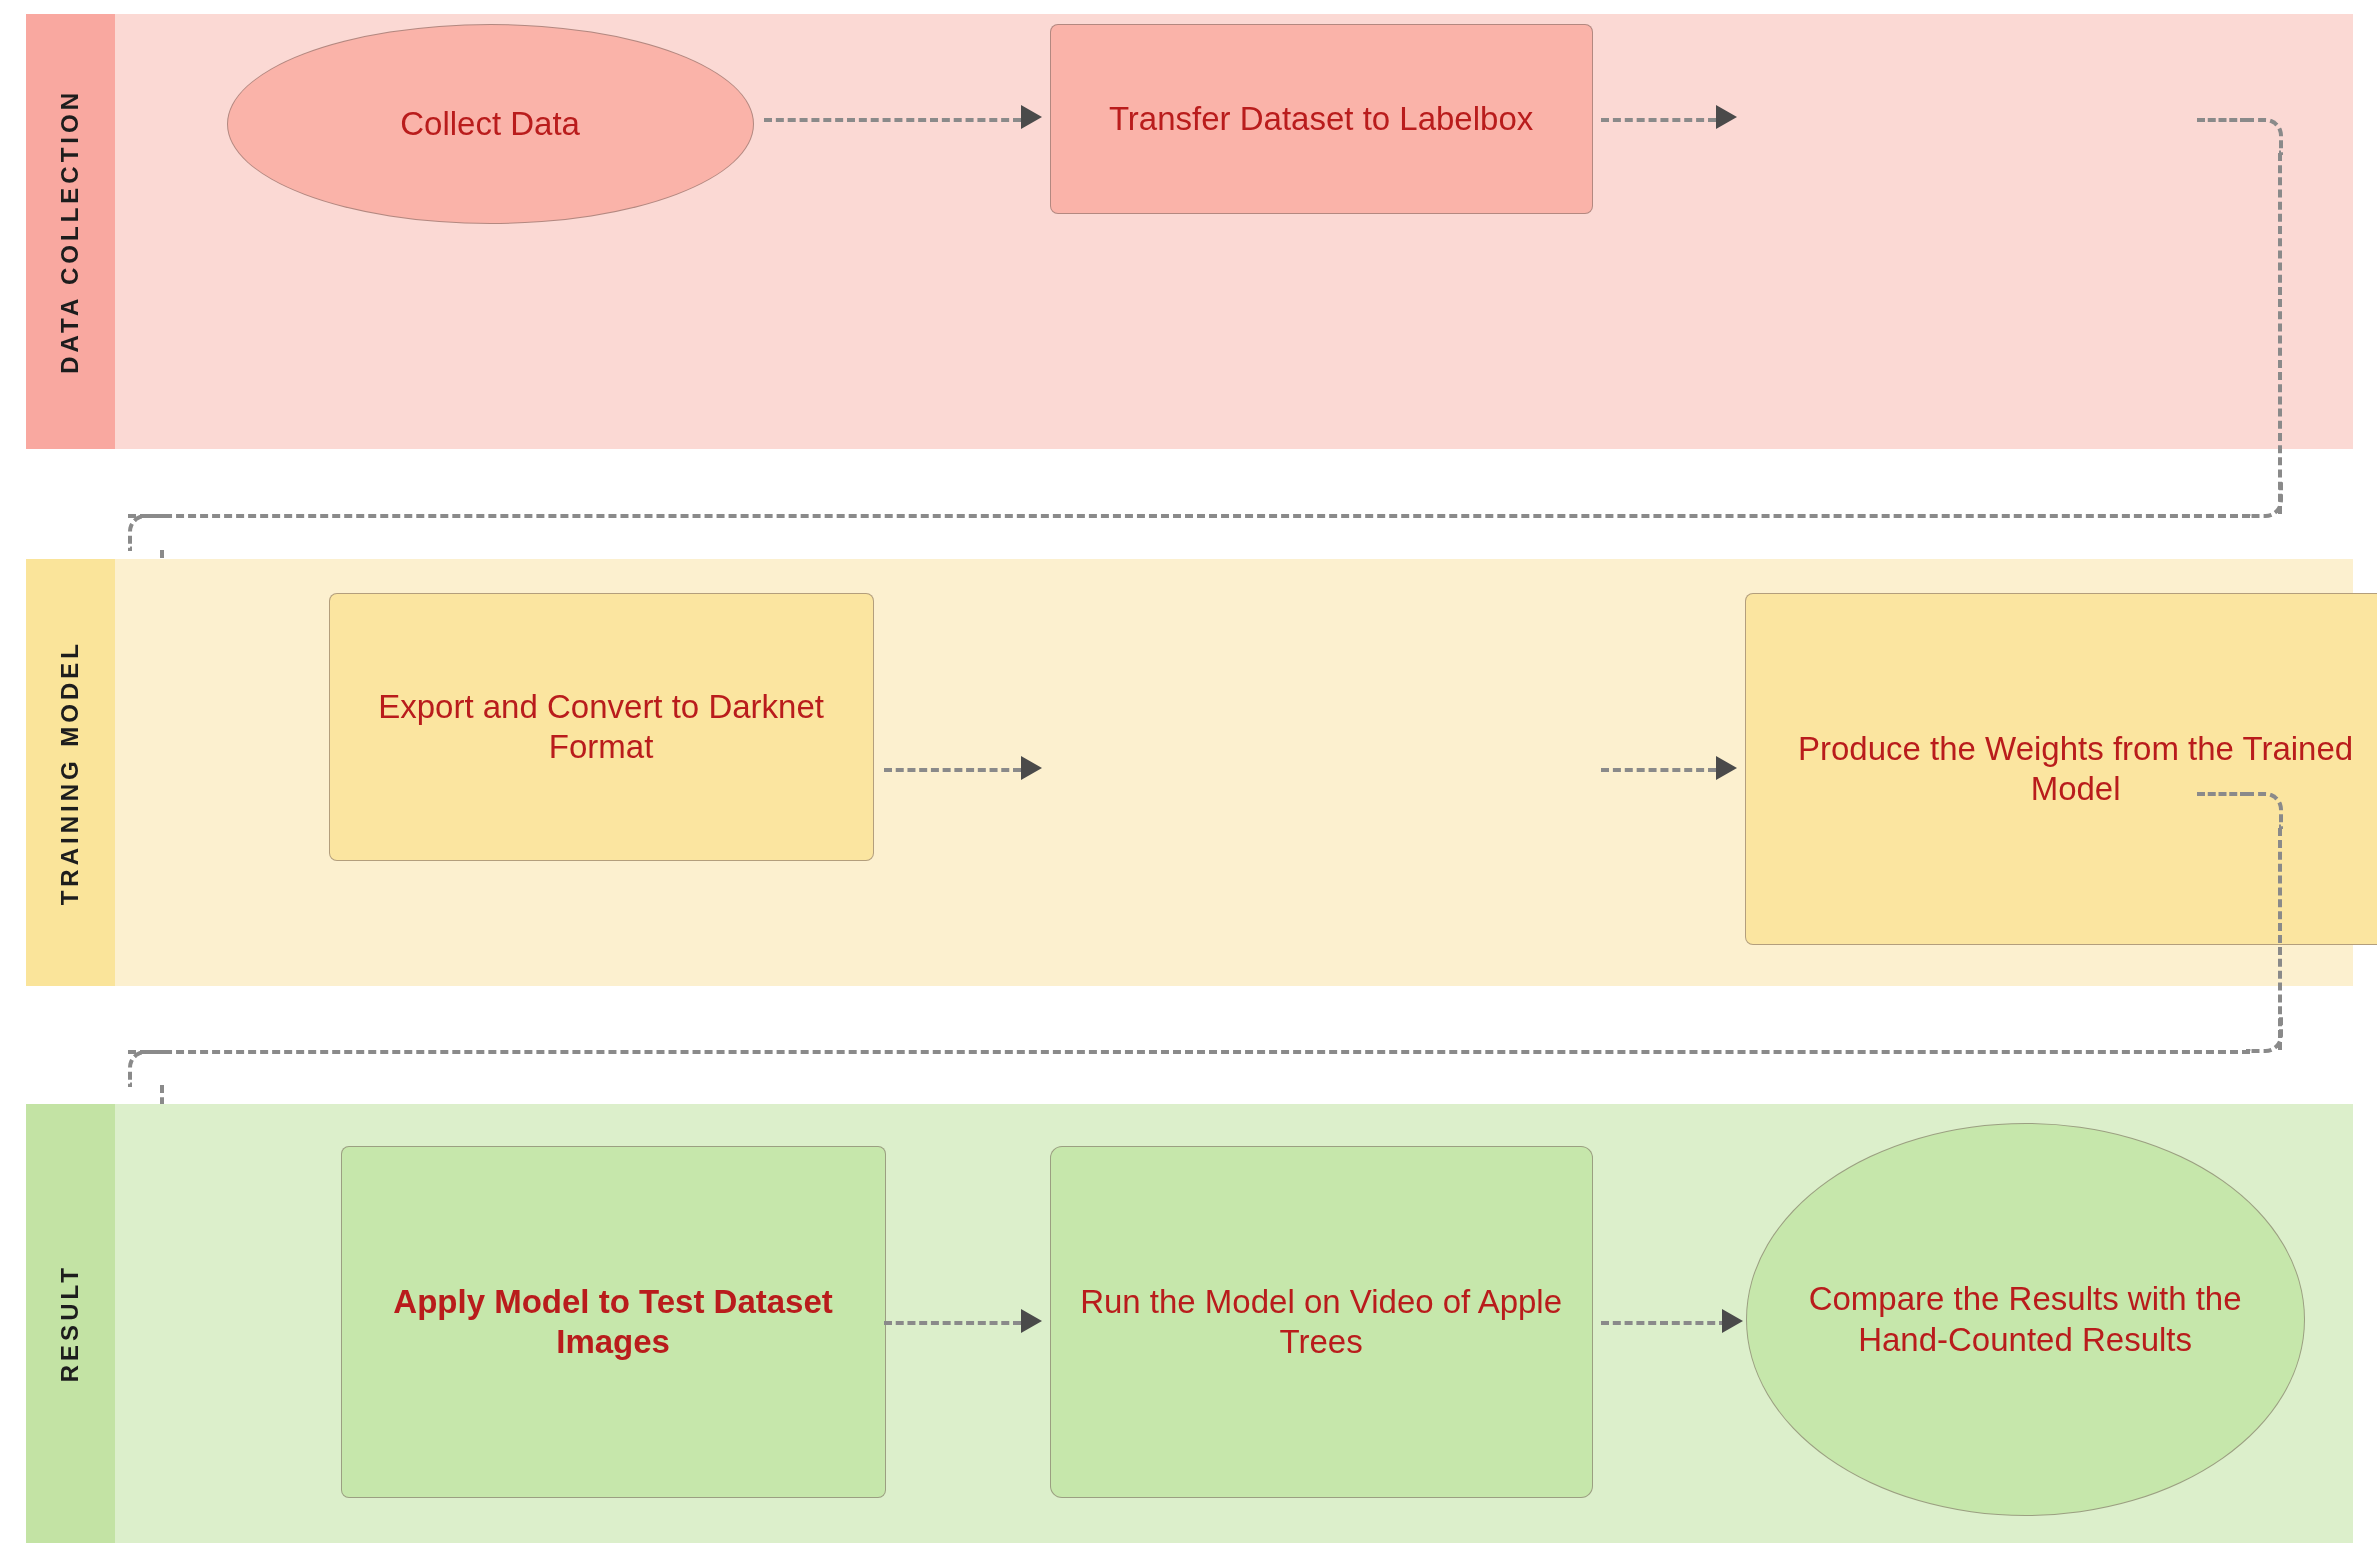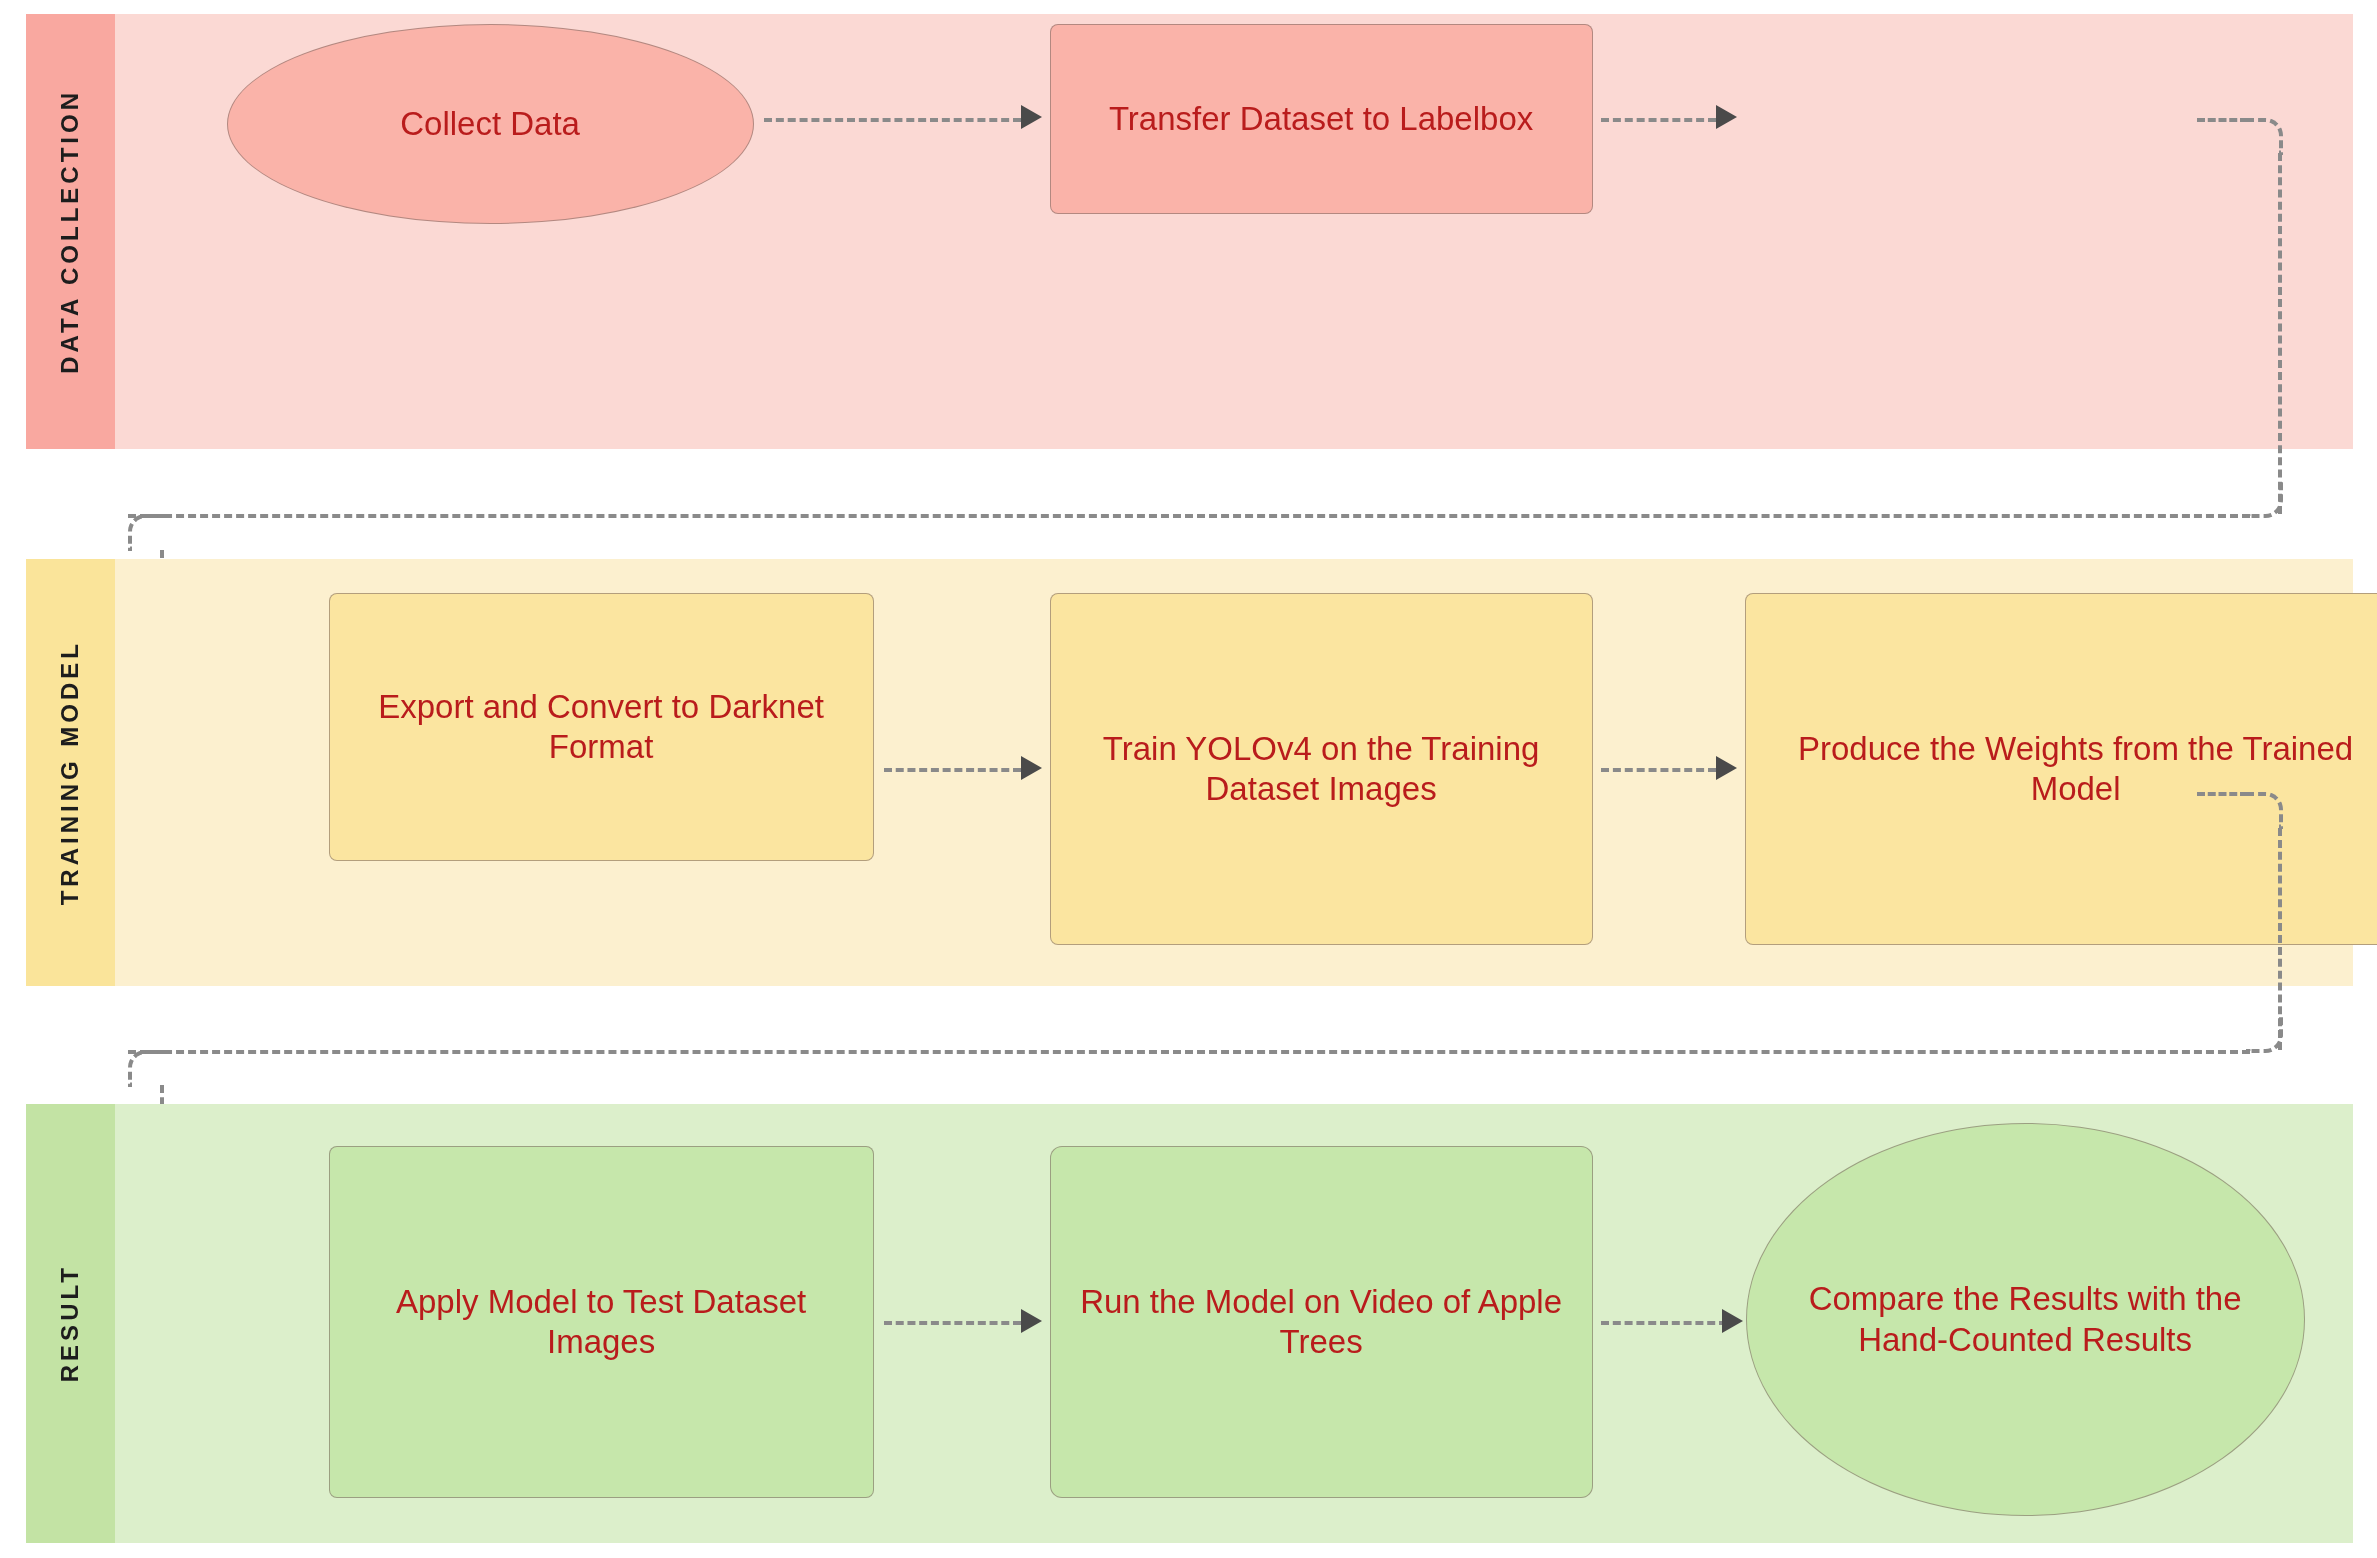--- a/index.html
+++ b/index.html
@@ -103,23 +103,20 @@
   <div class="lane" style="left:25.6px;top:559px;width:2327px;height:427px;">
     <div class="lane-header" style="width:89px;background:#fae49a;">
       <div class="lane-title">TRAINING  MODEL</div>
     </div>
     <div class="lane-body" style="background:#fcf0cf;">
 
       <div class="node rect" style="left:214px;top:34px;width:545px;height:268px;background:#fbe5a0;">
         <span class="label">Export and Convert to Darknet Format</span>
       </div>
 
-      <div class="node rect" style="left:935px;top:34px;width:543px;height:352px;background:#fbe5a0;">
-        <span class="label">Train YOLOv4 on the Training Dataset Images</span>
-      </div>
 
       <div class="node rect" style="left:1630px;top:34px;width:662px;height:352px;background:#fbe5a0;">
         <span class="label">Produce the Weights from the Trained Model</span>
       </div>
 
       <div class="h-dash" style="left:769px;top:209px;width:137px;"></div>
       <div class="arrow" style="left:906px;top:197px;"></div>
 
       <div class="h-dash" style="left:1486px;top:209px;width:115px;"></div>
       <div class="arrow" style="left:1601px;top:197px;"></div>
@@ -138,21 +135,21 @@
     <div class="h-dash" style="left:193px;top:1432px;width:46px;"></div>
     <div class="arrow" style="left:214px;top:1419px;"></div>
   </div>
 
   <div class="lane" style="left:25.6px;top:1104px;width:2327px;height:439px;">
     <div class="lane-header" style="width:89px;background:#c3e3a4;">
       <div class="lane-title">RESULT</div>
     </div>
     <div class="lane-body" style="background:#dcefcb;">
 
-      <div class="node rect" style="left:214px;top:42px;width:545px;height:352px;background:#c6e7ab;">
+      <div class="node rect" style="left:226px;top:42px;width:545px;height:352px;background:#c6e7ab;font-weight:bold;">
         <span class="label">Apply Model to Test Dataset Images</span>
       </div>
 
       <div class="node rect" style="left:935px;top:42px;width:543px;height:352px;background:#c6e7ab;border-radius:12px;">
         <span class="label">Run the Model on Video of Apple Trees</span>
       </div>
 
       <div class="node ellipse" style="left:1631px;top:19px;width:559px;height:393px;background:#c6e7ab;padding:4.8px 32px;">
         <span class="label">Compare the Results with the Hand-Counted Results</span>
       </div>

